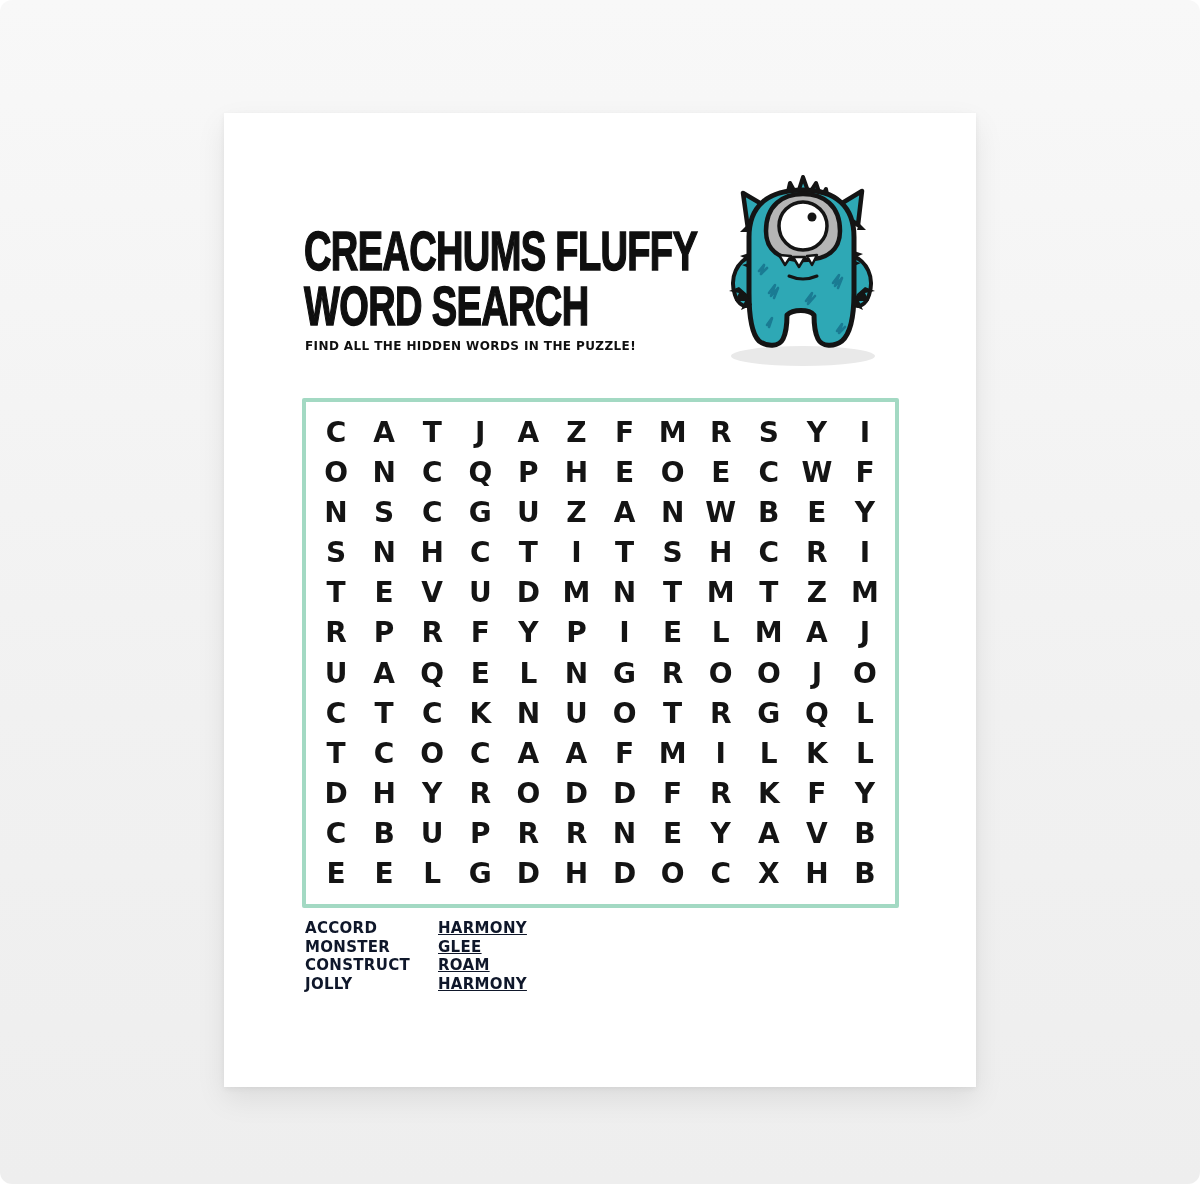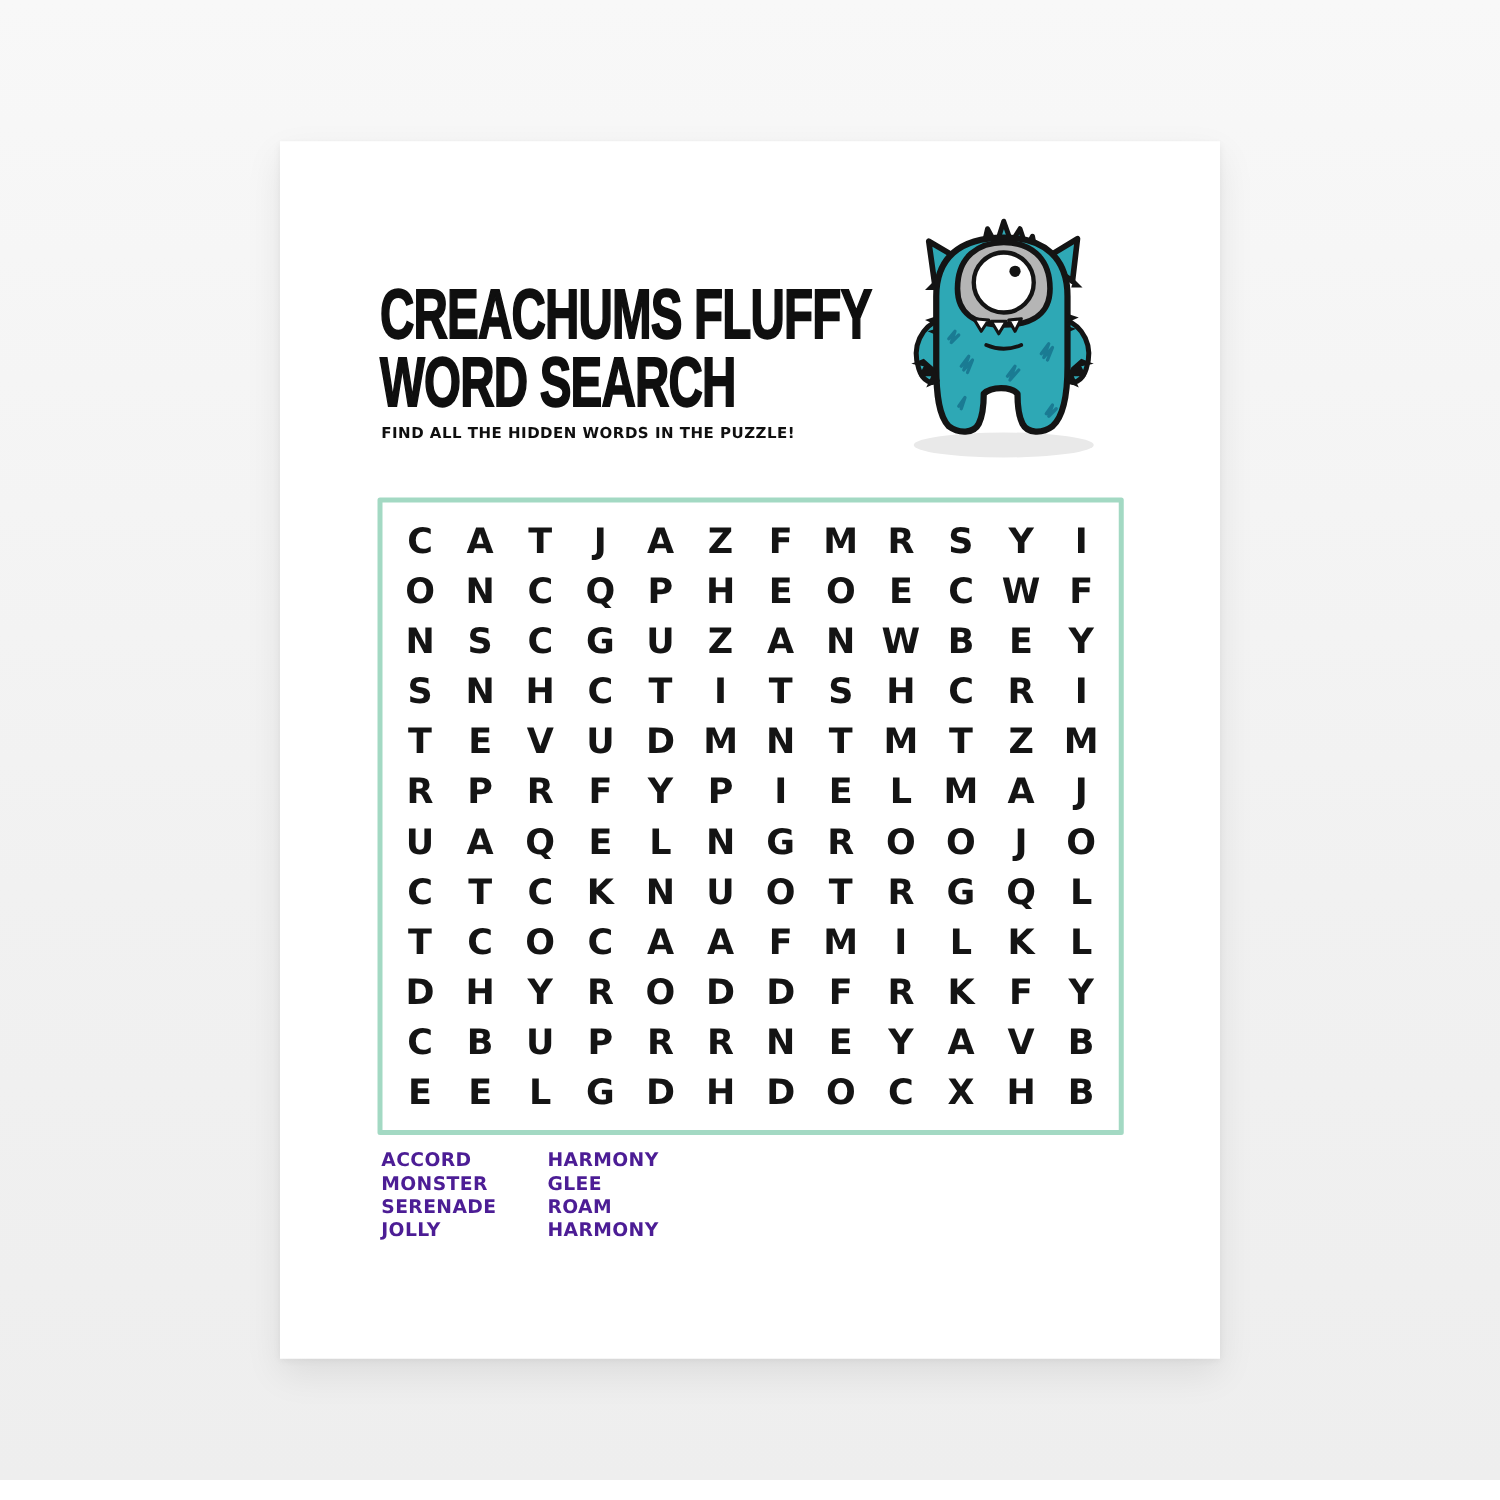--- a/index.html
+++ b/index.html
@@ -1,19 +1,20 @@
 <!DOCTYPE html>
 <html><head>
 <meta charset="utf-8">
 <style>
   html,body{margin:0;padding:0;}
   .stage{
     position:relative;width:1200px;height:1184px;overflow:hidden;
     background:linear-gradient(180deg,#f8f8f8 0%,#f1f1f1 60%,#eeeeee 100%);
     font-family:"DejaVu Sans",sans-serif;
+    border-radius:12px;
   }
   .page{
     position:absolute;left:224px;top:113px;width:752px;height:974px;
     background:#ffffff;
     box-shadow:0 12px 28px rgba(0,0,0,.08),0 2px 6px rgba(0,0,0,.06);
   }
   .title{
     position:absolute;left:80px;top:110px;margin:0;
     font-family:"Liberation Sans",sans-serif;font-weight:bold;
     font-size:56px;line-height:55px;letter-spacing:-1px;color:#0f0f0f;
@@ -31,24 +32,24 @@
     box-sizing:border-box;border:4px solid #a3d9c3;border-radius:2px;
     background:#fff;display:grid;
     grid-template-columns:repeat(12,1fr);grid-template-rows:repeat(12,1fr);
     padding:10px 6px;
   }
   .cell{
     display:flex;align-items:center;justify-content:center;
     font-weight:bold;font-size:28px;color:#141414;
   }
   .words{
-    position:absolute;left:81px;top:806px;display:flex;color:#4c1d95;
+    position:absolute;left:81px;top:806px;display:flex;color:#0f172a;
   }
   .word-col{width:132px;margin-right:1px;}
-  .word-col:nth-child(2){width:133px;}
+  .word-col:nth-child(2){width:133px;text-decoration:underline;}
   .word{
     font-weight:bold;font-size:15px;line-height:18.5px;letter-spacing:.3px;
     white-space:nowrap;
   }
 </style>
 </head>
 <body>
 
 <div class="stage">
   <div class="page">
@@ -247,21 +248,21 @@
         <div class="cell">C</div>
         <div class="cell">X</div>
         <div class="cell">H</div>
         <div class="cell">B</div>
       </div>
 
     <div class="words" id="words">
         <div class="word-col">
           <div class="word">ACCORD</div>
           <div class="word">MONSTER</div>
-          <div class="word">SERENADE</div>
+          <div class="word">CONSTRUCT</div>
           <div class="word">JOLLY</div>
         </div>
         <div class="word-col">
           <div class="word">HARMONY</div>
           <div class="word">GLEE</div>
           <div class="word">ROAM</div>
           <div class="word">HARMONY</div>
         </div>
       </div>
 

